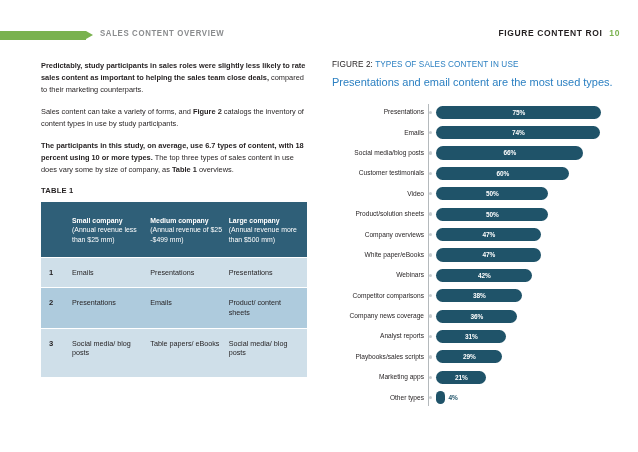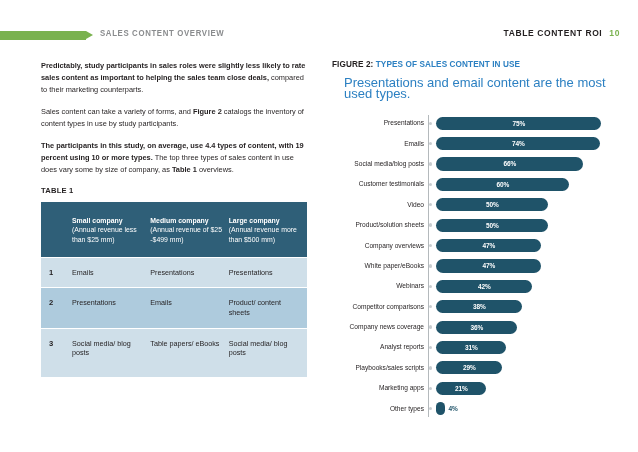--- a/index.html
+++ b/index.html
@@ -147,32 +147,32 @@
     font-size: 7.6px;
   }
   .tbl-foot {
     height: 9px;
     background: #cfdfe9;
   }
 
   
   .fig-title {
     font-size: 8.2px;
-    font-weight: bold;
+    font-weight: normal;
     letter-spacing: 0.1px;
     margin: 0 0 8px 0;
     color: #231f20;
   }
   .fig-title .fig-name {
     color: #2c80c2;
   }
   .fig-sub {
-    font-size: 13px;
+    font-size: 11px;
     color: #2c80c2;
-    margin: 0 0 14px 12px;
+    margin: 0 0 14px 0;
     line-height: 11px;
   }
 
   
   .chart {
     position: relative;
     width: 290px;
   }
   .axis-line {
     position: absolute;
@@ -237,36 +237,36 @@
   }
 </style>
 </head>
 <body>
 
 <div class="page-header">
   <div class="ribbon"></div>
   <div class="ribbon-cap"></div>
   <div class="header-left">SALES CONTENT OVERVIEW</div>
   <div class="header-right">
-    <span>TABLE CONTENT ROI</span><span class="pg">10</span>
+    <span>FIGURE CONTENT ROI</span><span class="pg">10</span>
   </div>
 </div>
 
 <div class="col-left">
 
   <p class="body-p">
     <b>Predictably, study participants in sales roles were slightly less likely to rate sales content as important to helping the sales team close deals,</b><span> compared to their marketing counterparts.</span>
   </p>
 
   <p class="body-p">
     <span>Sales content can take a variety of forms, and </span><b>Figure 2</b><span> catalogs the inventory of content types in use by study participants.</span>
   </p>
 
   <p class="body-p">
-    <b>The participants in this study, on average, use 4.4 types of content, with 19 percent using 10 or more types.</b><span> The top three types of sales content in use does vary some by size of company, as </span><b>Table 1</b><span> overviews.</span>
+    <b>The participants in this study, on average, use 6.7 types of content, with 18 percent using 10 or more types.</b><span> The top three types of sales content in use does vary some by size of company, as </span><b>Table 1</b><span> overviews.</span>
   </p>
 
   <div class="table-kicker">TABLE 1</div>
 
   <table class="tbl">
     <thead>
       <tr class="thead-row">
         <th class="numcol"></th>
         <th>
           <span>Small company</span>

